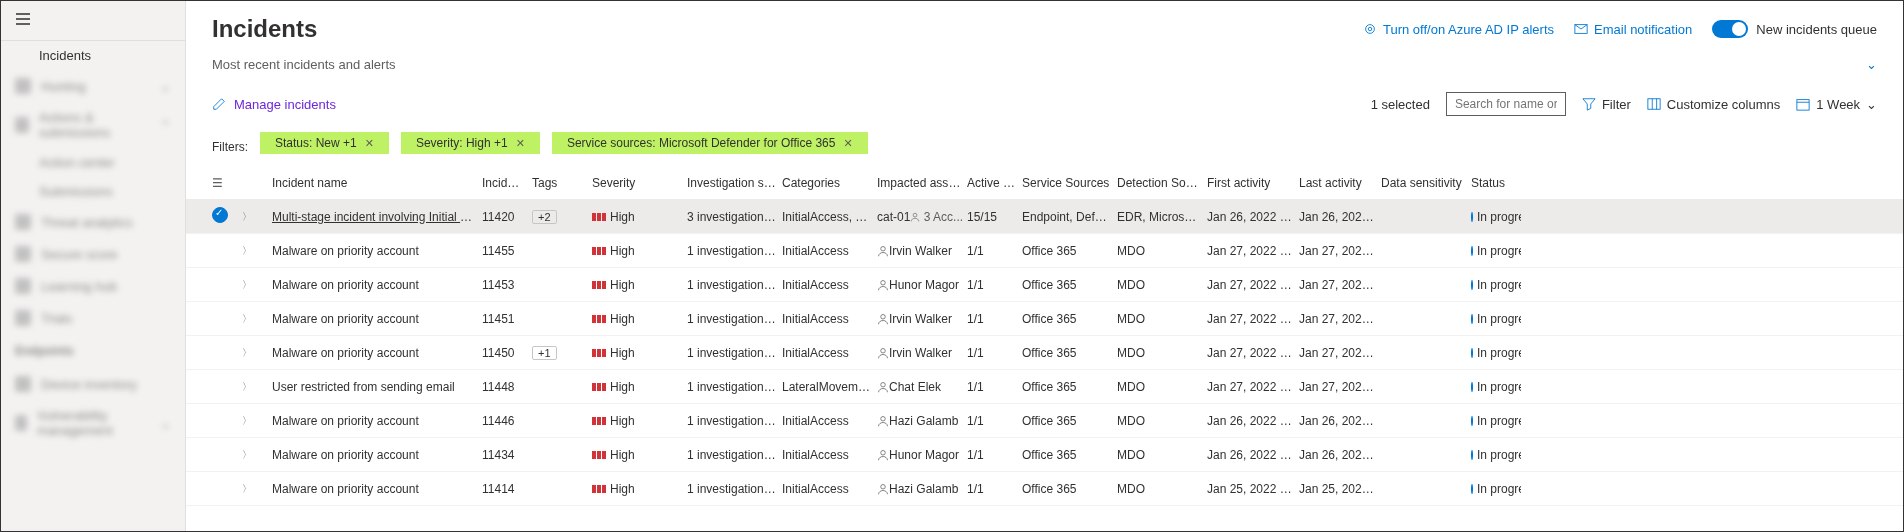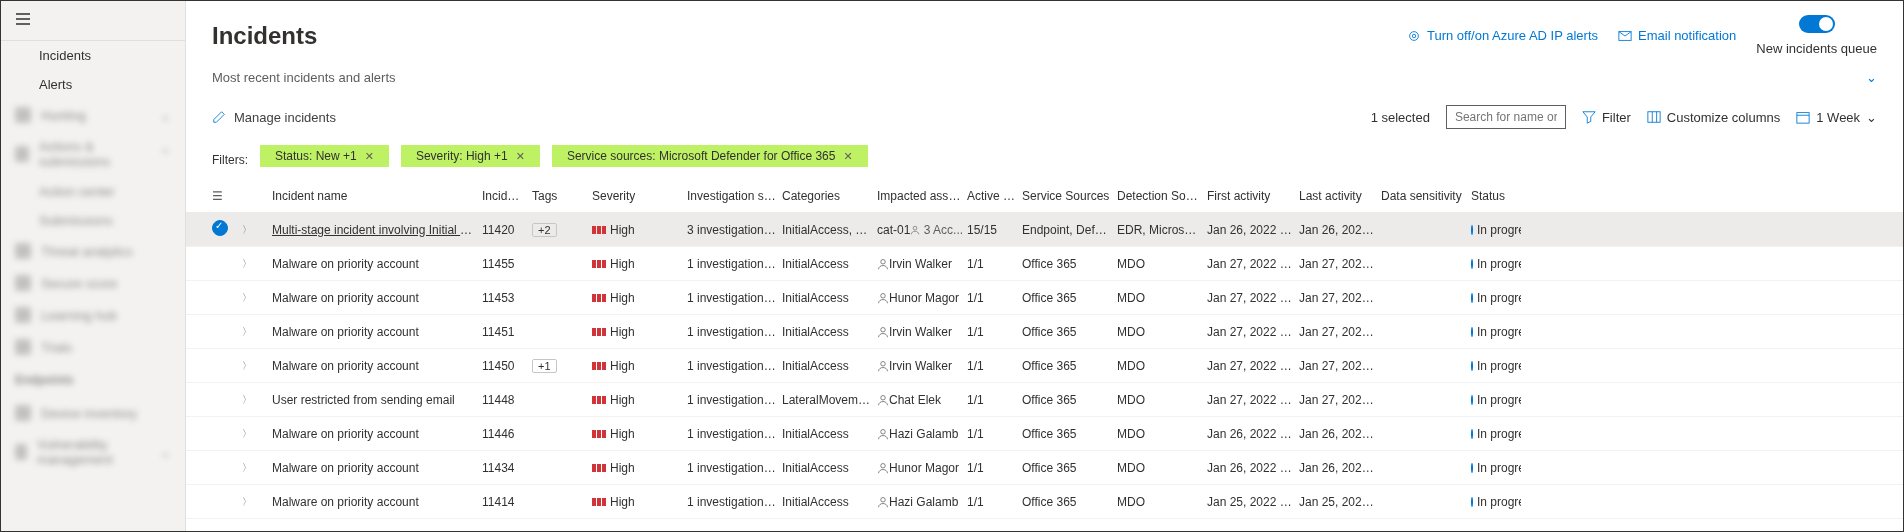--- a/index.html
+++ b/index.html
@@ -10,27 +10,27 @@
 .hamburger svg { width: 16px; height: 16px; }
 .nav-item { display: flex; align-items: center; padding: 8px 14px; cursor: pointer; gap: 10px; font-size: 13px; }
 .nav-item .chev { margin-left: auto; }
 .nav-sub { padding: 7px 14px 7px 38px; cursor: pointer; font-size: 13px; }
 .blurred { filter: blur(3px); opacity: 0.55; }
 .main { flex: 1; display: flex; flex-direction: column; overflow: hidden; }
 .header { display: flex; align-items: center; padding: 14px 26px 8px 26px; }
 .header h1 { font-size: 24px; font-weight: 700; }
 .header-actions { margin-left: auto; display: flex; align-items: center; gap: 20px; font-size: 13px; color: #0078d4; }
 .header-actions .act { display: flex; align-items: center; gap: 6px; cursor: pointer; }
-.toggle { display: flex; align-items: center; gap: 8px; color: #323130; flex-direction: column; }
+.toggle { display: flex; align-items: center; gap: 8px; color: #323130; }
 .toggle-switch { width: 36px; height: 18px; background: #0078d4; border-radius: 9px; position: relative; }
 .toggle-switch::after { content: ""; position: absolute; right: 2px; top: 2px; width: 14px; height: 14px; background: #fff; border-radius: 50%; }
 .subhead { padding: 6px 26px 10px 26px; color: #605e5c; font-size: 13px; display: flex; align-items: center; }
 .subhead .chev { margin-left: auto; color: #0078d4; }
 .toolbar { display: flex; align-items: center; padding: 10px 26px; gap: 14px; font-size: 13px; }
-.toolbar .left { display: flex; align-items: center; gap: 8px; color: #404040; cursor: pointer; }
+.toolbar .left { display: flex; align-items: center; gap: 8px; color: #6d28d9; cursor: pointer; }
 .toolbar .right { margin-left: auto; display: flex; align-items: center; gap: 16px; }
 .toolbar .txtbtn { display: flex; align-items: center; gap: 6px; cursor: pointer; }
 .search { border: 1px solid #605e5c; padding: 4px 8px; width: 120px; font-size: 12px; }
 .filters { display: flex; align-items: flex-end; gap: 12px; padding: 6px 26px 12px 26px; font-size: 12px; }
 .chip { background: #bef264; padding: 4px 15px; display: flex; align-items: center; gap: 8px; }
 .chip .x { color: #605e5c; cursor: pointer; font-size: 11px; }
 .table { flex: 1; overflow: auto; }
 .thead, .trow { display: grid; grid-template-columns: 30px 30px 210px 50px 60px 95px 95px 95px 90px 55px 95px 90px 92px 82px 90px 50px; align-items: center; padding: 0 26px; }
 .thead { font-size: 12px; color: #323130; border-bottom: 1px solid #edebe9; height: 34px; }
 .thead > div { white-space: nowrap; overflow: hidden; text-overflow: ellipsis; padding-right: 6px; }
@@ -57,21 +57,20 @@
 <body>
 
 <div class="app">
   <div class="sidebar">
     <div class="hamburger">
       <svg viewBox="0 0 16 16">
           <path d="M1 3h14M1 8h14M1 13h14" stroke="#323130" stroke-width="1.5"></path>
         </svg>
     </div>
     <div class="nav-sub">Incidents</div>
-    <div class="nav-sub">Alerts</div>
     <div class="blurred">
       <div class="nav-item">
           <span style="width:16px;height:16px;background:#999;border-radius:2px"></span>
           <span>Hunting</span>
           <span class="chev">⌄</span>
         </div>
       <div class="nav-item">
           <span style="width:16px;height:16px;background:#999;border-radius:2px"></span>
           <span>Actions &amp; submissions</span>
           <span class="chev">⌃</span>

